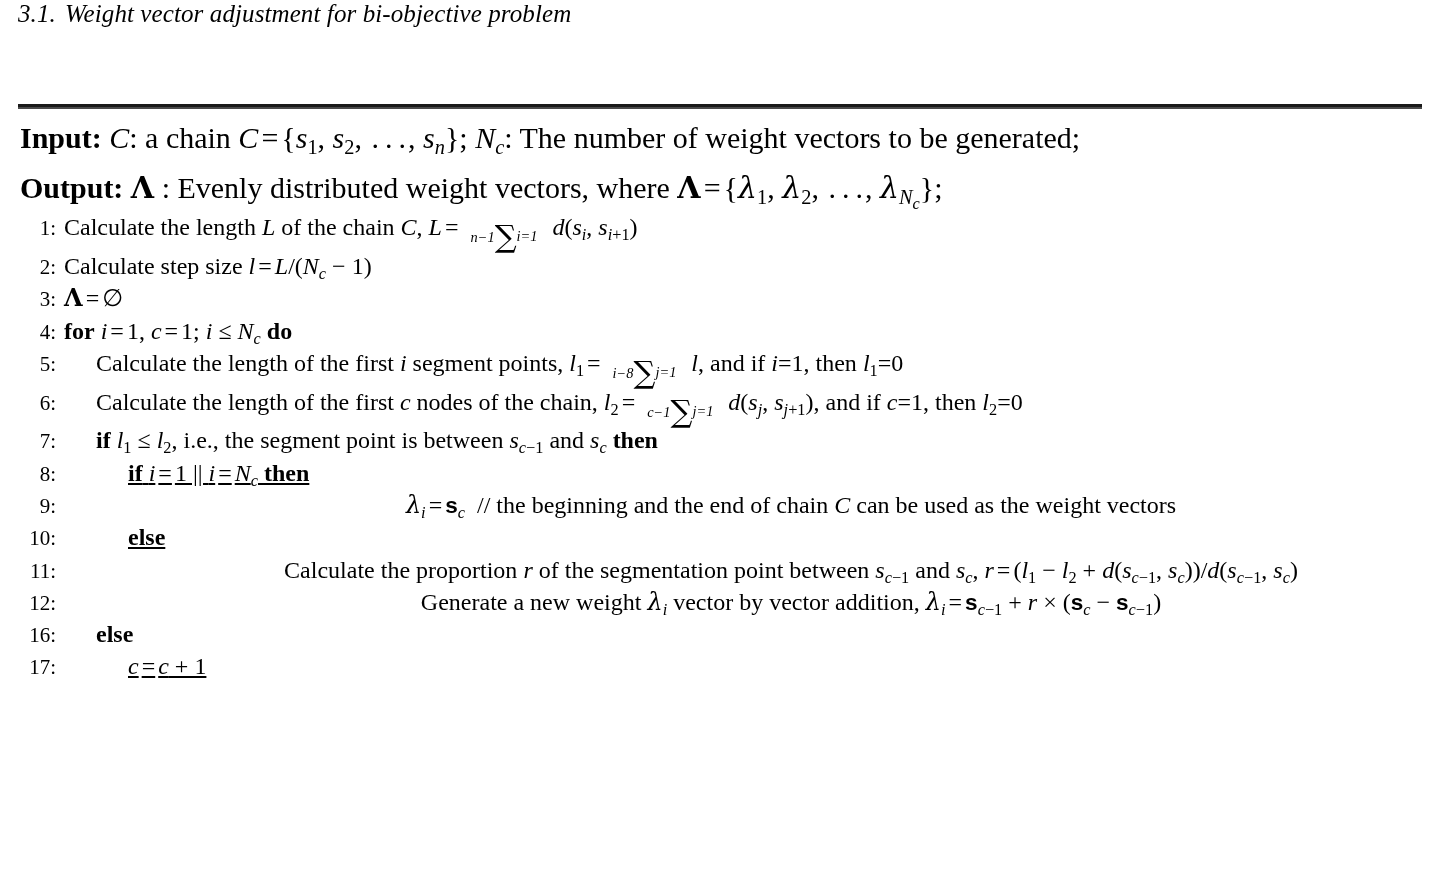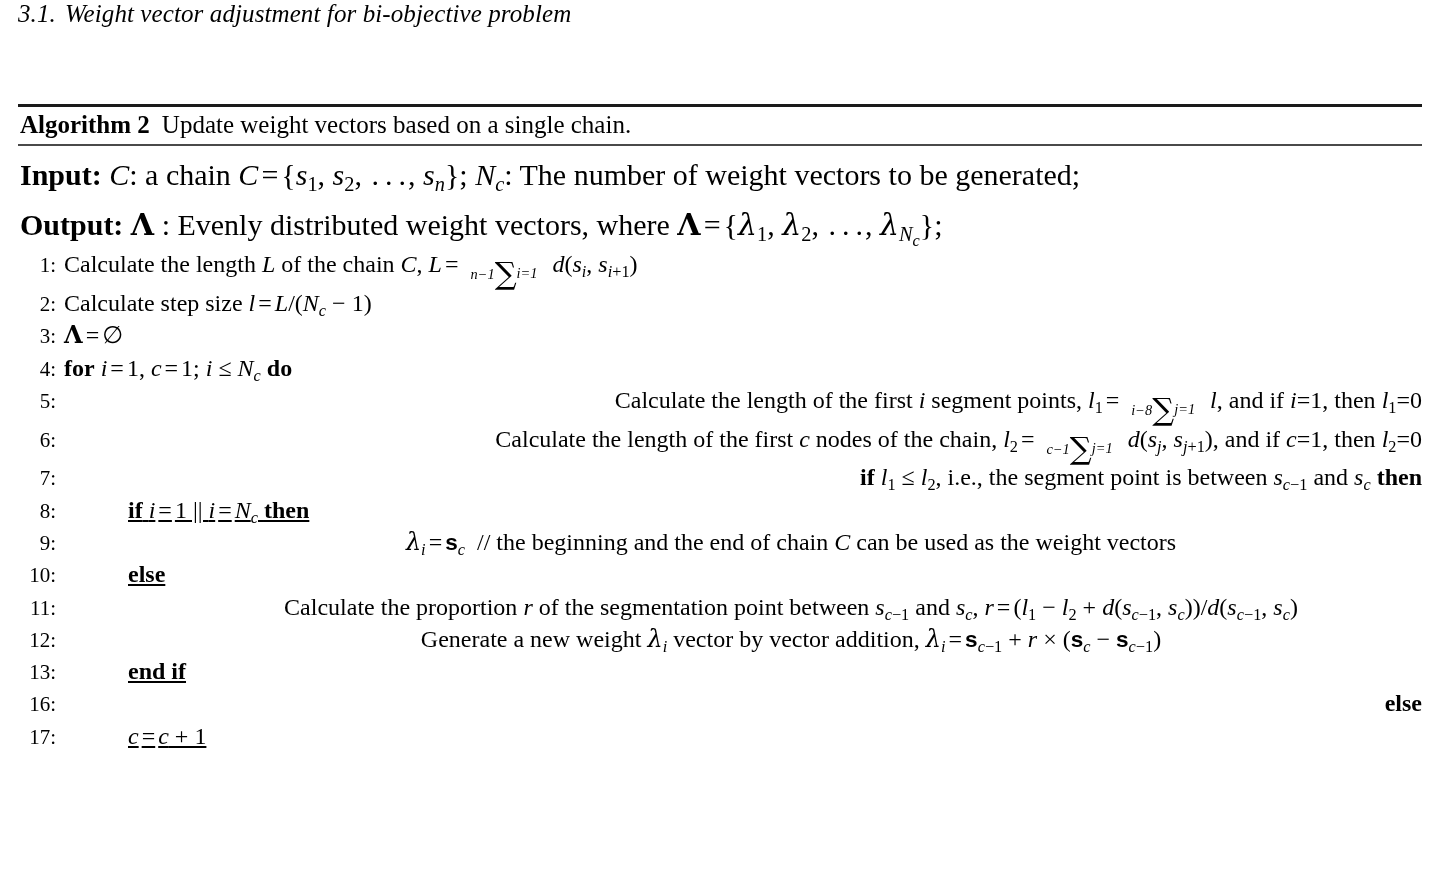--- a/index.html
+++ b/index.html
@@ -74,21 +74,21 @@
     width: 46px;
     min-width: 46px;
     text-align: right;
     font-size: 21px;
     padding-right: 8px;
     box-sizing: border-box;
   }
   .step-body { flex: 1 1 auto; }
 
   .ind0 { padding-left: 0px; }
-  .ind1 { padding-left: 32px; text-align: right; }
+  .ind1 { padding-left: 32px; }
   .ind2 { padding-left: 64px; text-decoration: underline; }
   .ind3 { padding-left: 96px; text-align: center; }
 
   
   i, .it { font-style: italic; }
   .vec { font-weight: bold; font-style: normal; font-family: "Liberation Sans", sans-serif; font-size: 0.94em; }
   .kw { font-weight: bold; font-style: normal; }
   .lam { font-style: italic; font-family: "DejaVu Serif", serif; }
   .bigLam { font-weight: bold; font-family: "DejaVu Serif", serif; }
 
@@ -131,23 +131,20 @@
 <body>
 
 <div class="section-title">
   <span class="num">3.1.</span><span>Weight vector adjustment for bi-objective problem</span>
 </div>
 
 <div class="algo-box">
 
   <div class="rule-thick"></div>
 
-  <div class="algo-title">
-    <b>Algorithm 2</b><span class="tname">Update weight vectors based on a single chain.</span>
-  </div>
 
   <div class="rule-thin"></div>
 
   <div class="io-line">
     <span class="kw">Input:</span>
     <span>
       <i>C</i>: a chain <i>C</i><span class="op">=</span>{<i>s</i><sub>1</sub>,&nbsp;<i>s</i><sub>2</sub>,&nbsp;<span class="opn">. . .</span>,&nbsp;<i>s</i><sub><i>n</i></sub>}; <i>N</i><sub><i>c</i></sub>: The number of weight vectors to be generated;
     </span>
   </div>
 
@@ -225,24 +222,20 @@
     <div class="step">
       <span class="step-num">11:</span>
       <span class="step-body ind3">Calculate the proportion <i>r</i> of the segmentation point between <i>s</i><sub><i>c</i>−1</sub> and <i>s</i><sub><i>c</i></sub>, <i>r</i><span class="op">=</span>(<i>l</i><sub>1</sub> − <i>l</i><sub>2</sub> + <i>d</i>(<i>s</i><sub><i>c</i>−1</sub>,&nbsp;<i>s</i><sub><i>c</i></sub>))/<i>d</i>(<i>s</i><sub><i>c</i>−1</sub>,&nbsp;<i>s</i><sub><i>c</i></sub>)</span>
     </div>
 
     <div class="step">
       <span class="step-num">12:</span>
       <span class="step-body ind3">Generate a new weight <span class="lam">λ</span><sub><i>i</i></sub> vector by vector addition, <span class="lam">λ</span><sub><i>i</i></sub><span class="op">=</span><span class="vec">s</span><sub><i>c</i>−1</sub> + <i>r</i> × (<span class="vec">s</span><sub><i>c</i></sub> − <span class="vec">s</span><sub><i>c</i>−1</sub>)</span>
     </div>
 
-    <div class="step">
-      <span class="step-num">13:</span>
-      <span class="step-body ind2"><span class="kw">end if</span></span>
-    </div>
 
 
 
     <div class="step">
       <span class="step-num">16:</span>
       <span class="step-body ind1"><span class="kw">else</span></span>
     </div>
 
     <div class="step">
       <span class="step-num">17:</span>

